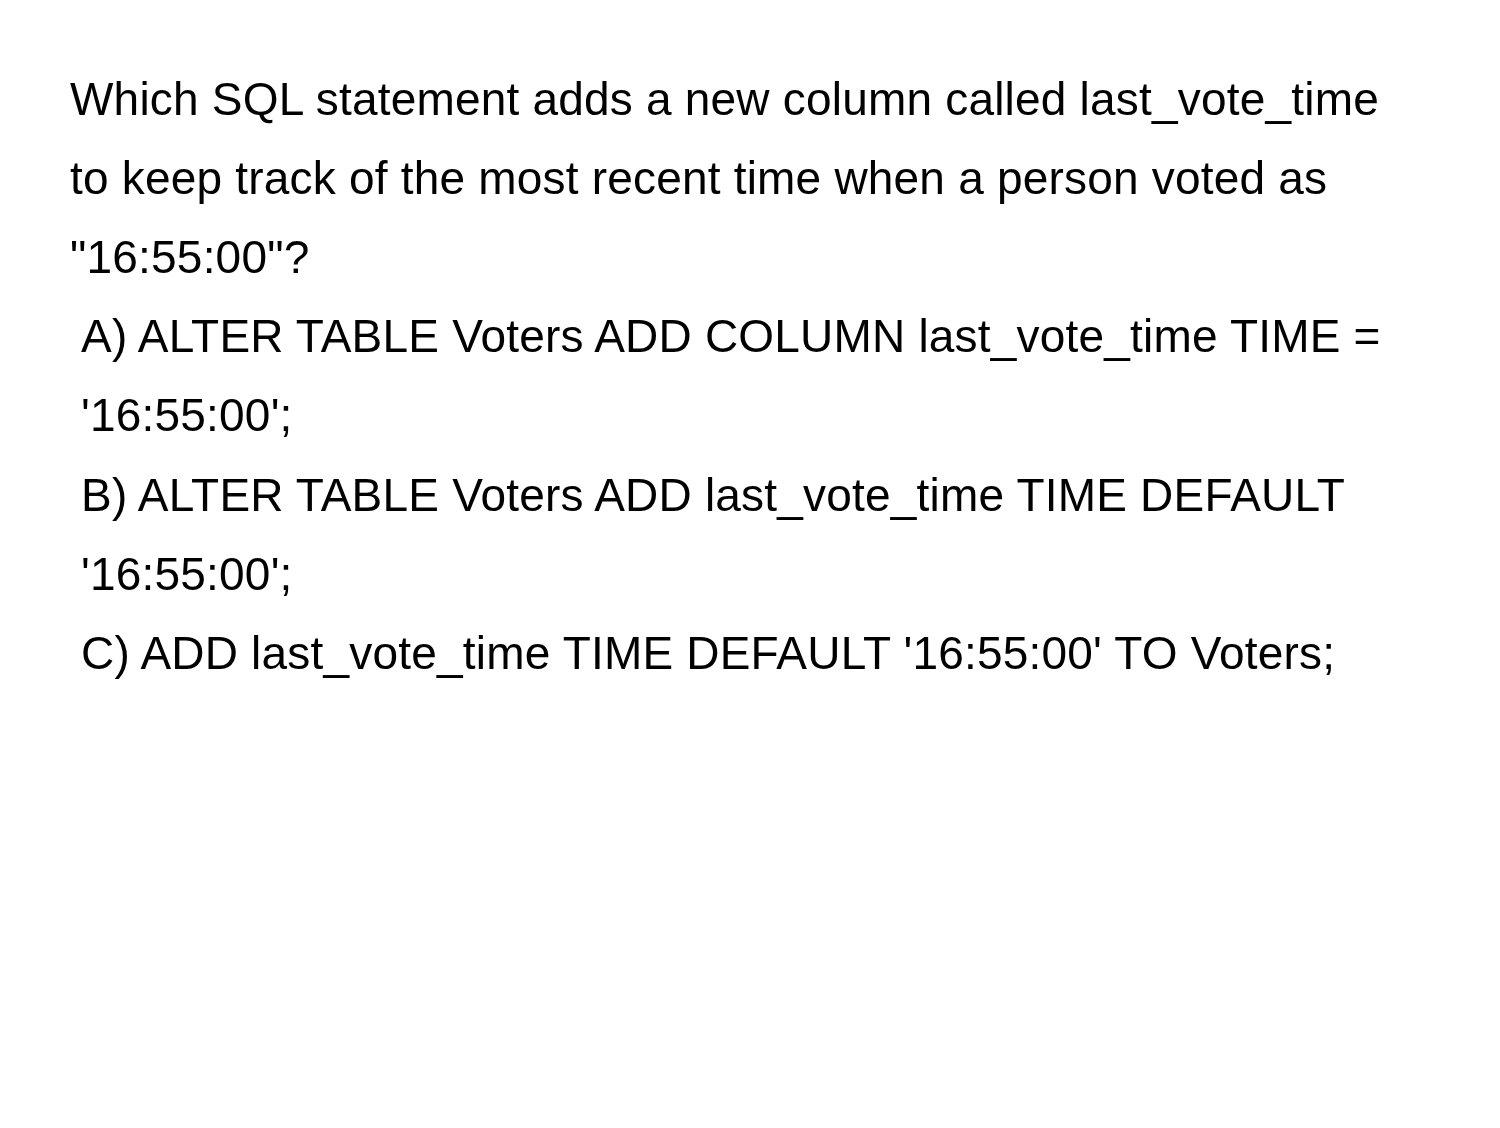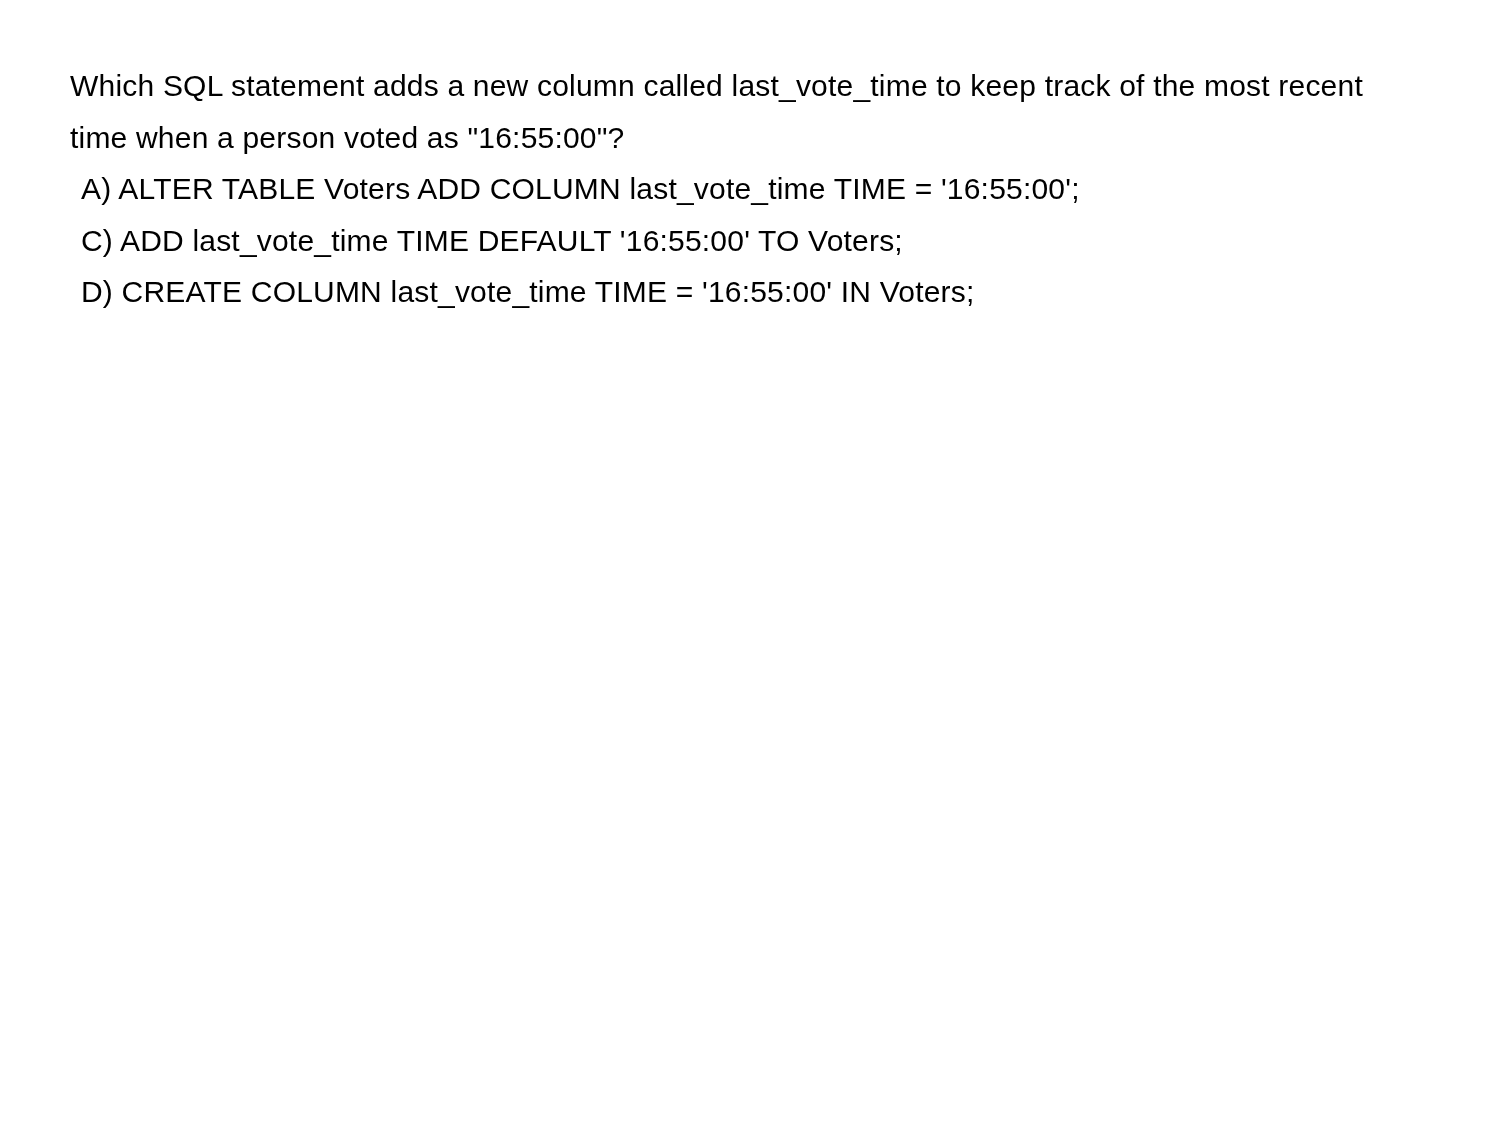--- a/index.html
+++ b/index.html
@@ -6,34 +6,34 @@
     margin: 0;
     padding: 0;
     width: 1500px;
     height: 1128px;
     background: #ffffff;
     font-family: -apple-system, BlinkMacSystemFont, "Segoe UI", Helvetica, Arial, sans-serif;
     color: #000000;
   }
   .content {
     padding: 60px 87px 60px 70px;
-    font-size: 30px;
+    font-size: 46px;
     line-height: 1.72;
     font-weight: 400;
     letter-spacing: 0.2px;
   }
   .question {
     margin-bottom: 0;
   }
   .option {
     margin-bottom: 0;
     margin-left: 11px;
   }
 </style>
 </head>
 <body>
 
 <div class="content">
   <div class="question">Which SQL statement adds a new column called last_vote_time to keep track of the most recent time when a person voted as "16:55:00"?</div>
   <div class="option">A) ALTER TABLE Voters ADD COLUMN last_vote_time TIME = '16:55:00';</div>
+  <div class="option">B) ALTER TABLE Voters ADD last_vote_time TIME DEFAULT '16:55:00';</div>
   <div class="option">C) ADD last_vote_time TIME DEFAULT '16:55:00' TO Voters;</div>
-  <div class="option">D) CREATE COLUMN last_vote_time TIME = '16:55:00' IN Voters;</div>
 </div>
 
 </body></html>

